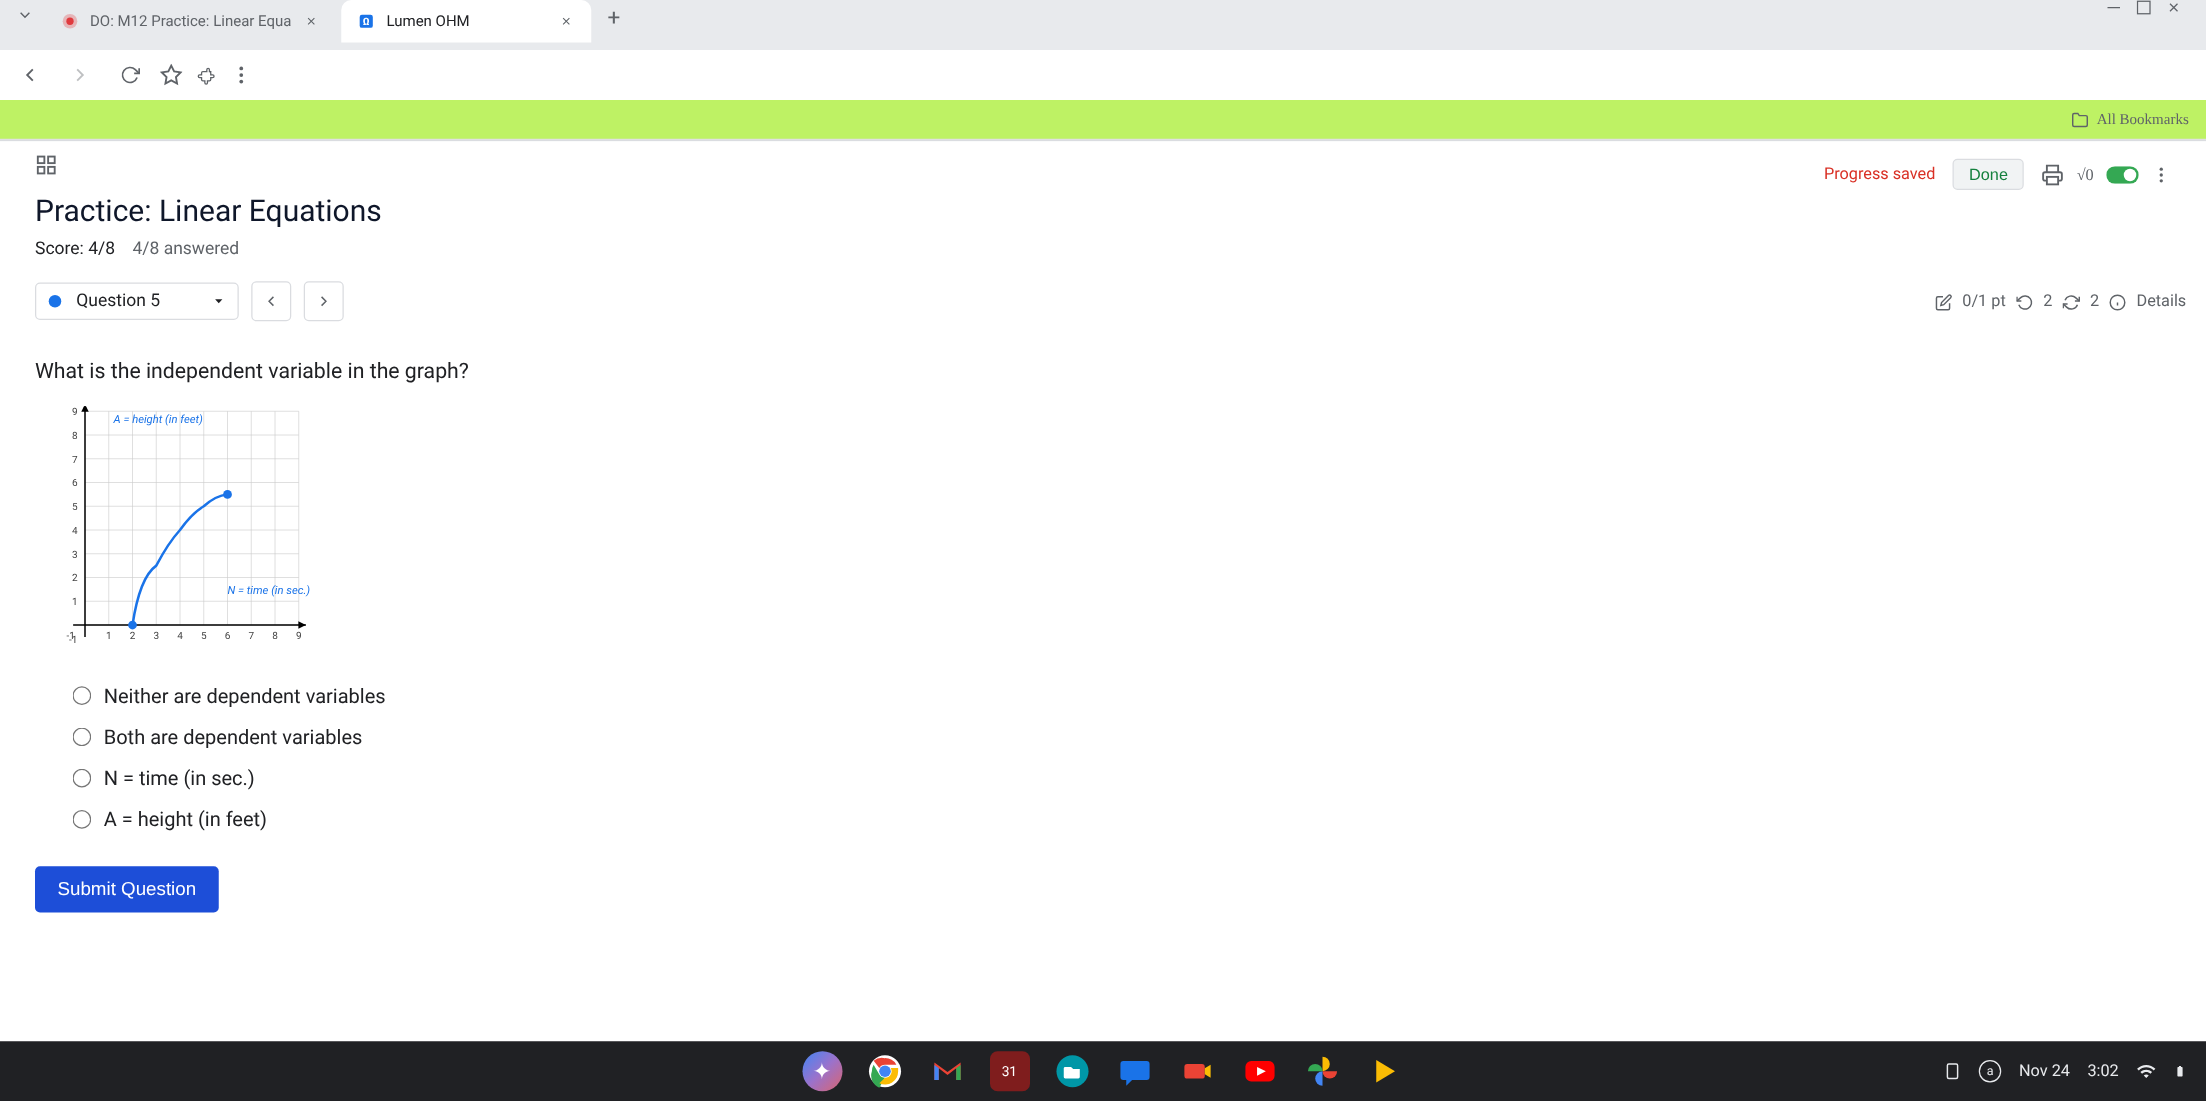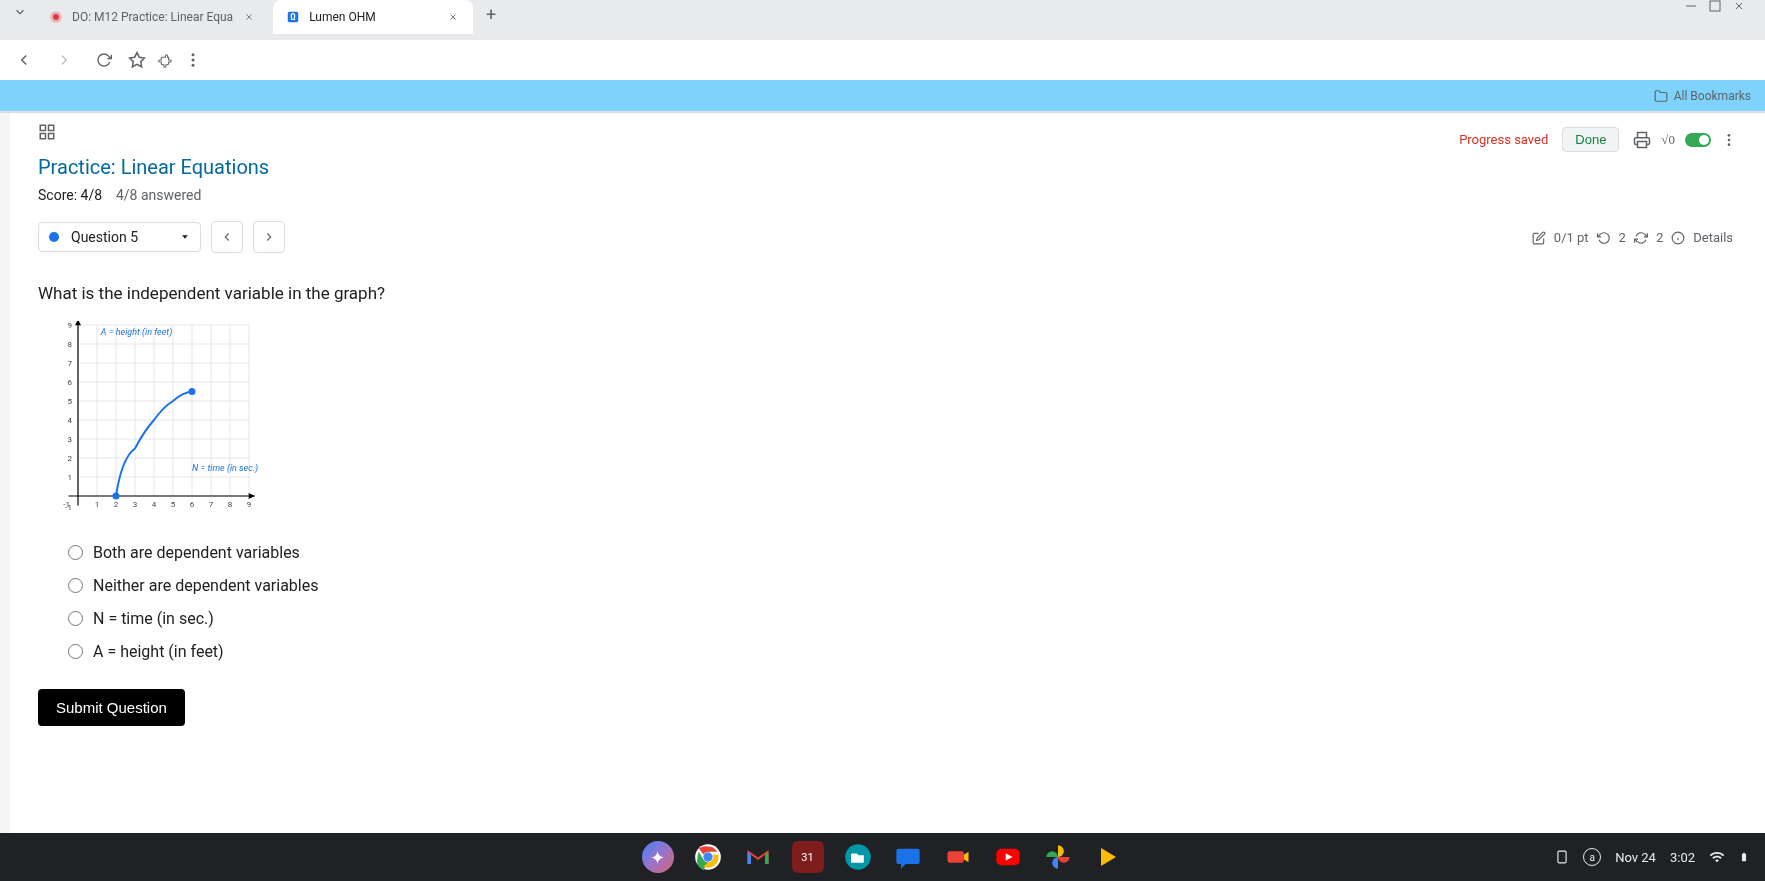--- a/index.html
+++ b/index.html
@@ -109,34 +109,34 @@
   display: flex;
   align-items: center;
   gap: 10px;
   color: #5f6368;
 }
 .bookmarks-bar {
   display: flex;
   align-items: center;
   justify-content: flex-end;
   height: 32px;
-  background: #7dd3fc;
+  background: #bef264;
   padding: 0 14px;
   font-size: 12px;
   color: #5f6368;
   border-bottom: 1px solid #e0e0e0;
   gap: 6px;
+  font-family: Liberation Serif, serif;
 }
 .page {
   background: #fff;
-  padding: 10px 32px 20px 28px;
+  padding: 10px 16px 20px 28px;
   position: relative;
   height: calc(100% - 112px - 48px);
   overflow: auto;
-  margin-left: 10px;
 }
 .apps-btn {
   width: 24px; height: 24px;
   color: #5f6368;
   margin-bottom: 6px;
   cursor: pointer;
 }
 .page-top-right {
   position: absolute;
   top: 14px;
@@ -151,23 +151,23 @@
   background: #f1f3f4;
   border: 1px solid #dadce0;
   padding: 4px 12px;
   border-radius: 4px;
   font-size: 13px;
   color: #15803d;
   cursor: pointer;
 }
 .top-icons { display: flex; gap: 10px; align-items: center; color: #5f6368; }
 .page-title {
-  font-size: 20px;
+  font-size: 24px;
   font-weight: 400;
-  color: #0369a1;
+  color: #0f172a;
   margin-top: 8px;
 }
 .score-line {
   margin-top: 8px;
   font-size: 14px;
   color: #5f6368;
 }
 .score-line .score { color: #202124; }
 .question-bar {
   display: flex;
@@ -239,21 +239,21 @@
   display: flex;
   align-items: center;
   gap: 10px;
   font-size: 16px;
   color: #202124;
   cursor: pointer;
 }
 .option input { width: 15px; height: 15px; }
 .submit-btn {
   margin-top: 28px;
-  background: #000000;
+  background: #1d4ed8;
   color: #fff;
   border: none;
   padding: 10px 18px;
   font-size: 15px;
   border-radius: 4px;
   cursor: pointer;
 }
 .shelf {
   position: absolute;
   bottom: 0;
@@ -550,25 +550,25 @@
         <circle cx="68" cy="175" r="3.5" fill="#1a73e8"></circle>
         <circle cx="144" cy="70.5" r="3.5" fill="#1a73e8"></circle>
         <text x="52.8" y="13.5" font-size="9" font-style="italic" fill="#1a73e8">A = height (in feet)</text>
         <text x="144" y="150.3" font-size="9" font-style="italic" fill="#1a73e8">N = time (in sec.)</text>
       </svg>
   </div>
 
   <div class="options">
     <label class="option">
       <input type="radio" name="ans" style="">
-      <span>Both are dependent variables</span>
+      <span>Neither are dependent variables</span>
     </label>
     <label class="option">
       <input type="radio" name="ans" style="">
-      <span>Neither are dependent variables</span>
+      <span>Both are dependent variables</span>
     </label>
     <label class="option">
       <input type="radio" name="ans" style="">
       <span>N = time (in sec.)</span>
     </label>
     <label class="option">
       <input type="radio" name="ans" style="">
       <span>A = height (in feet)</span>
     </label>
   </div>

